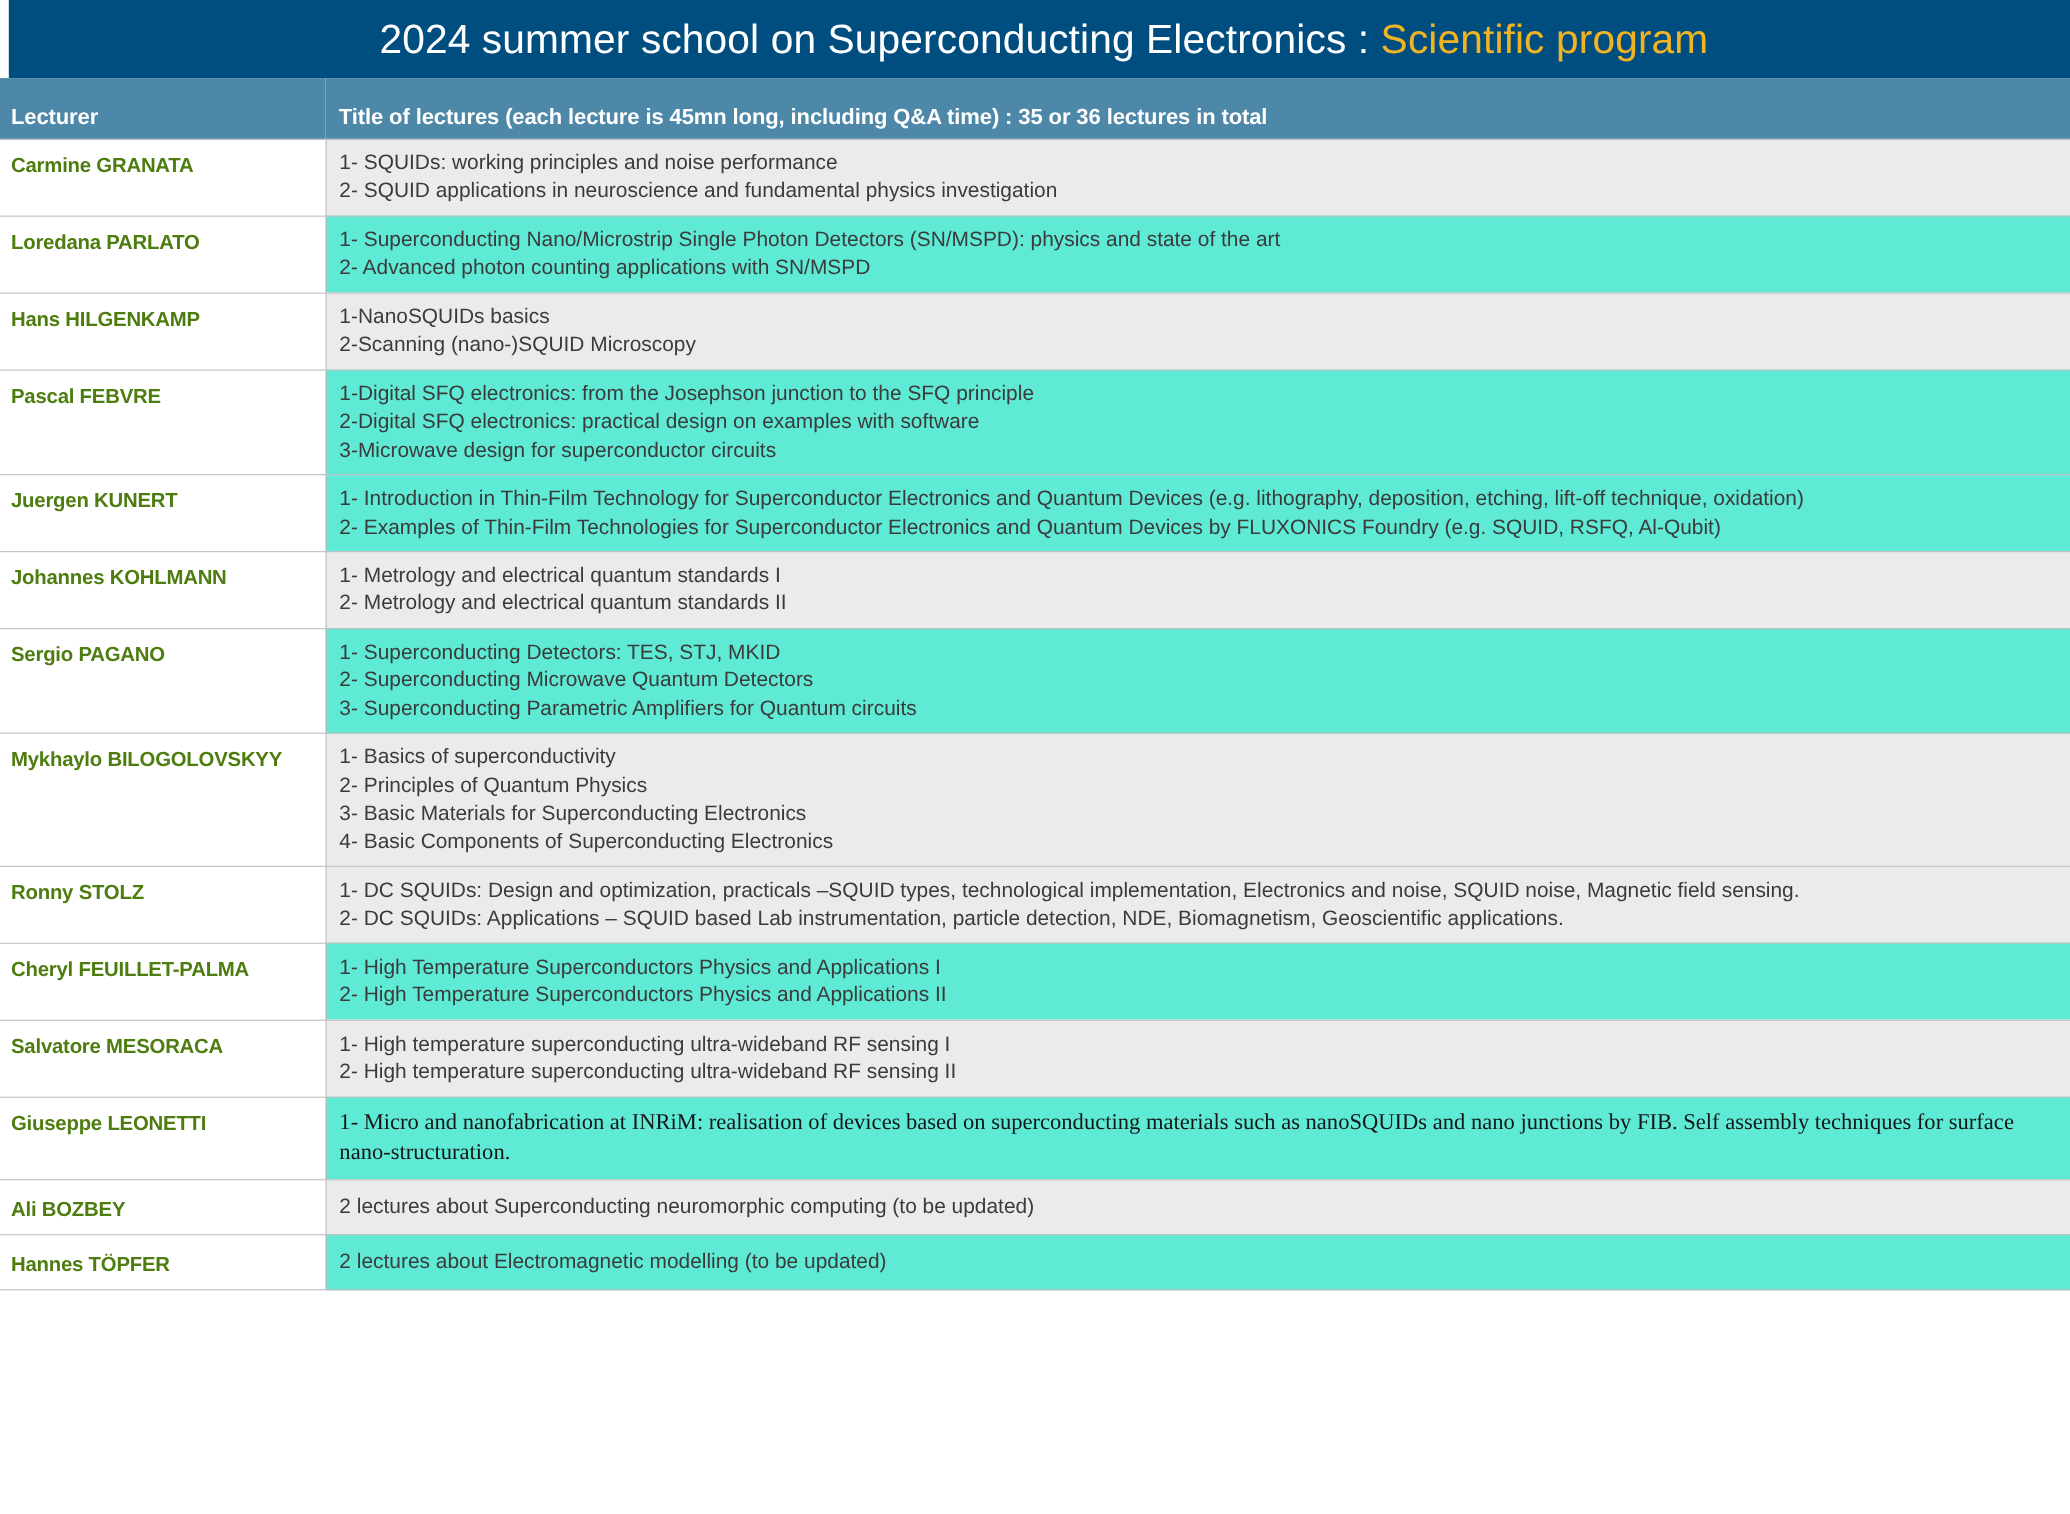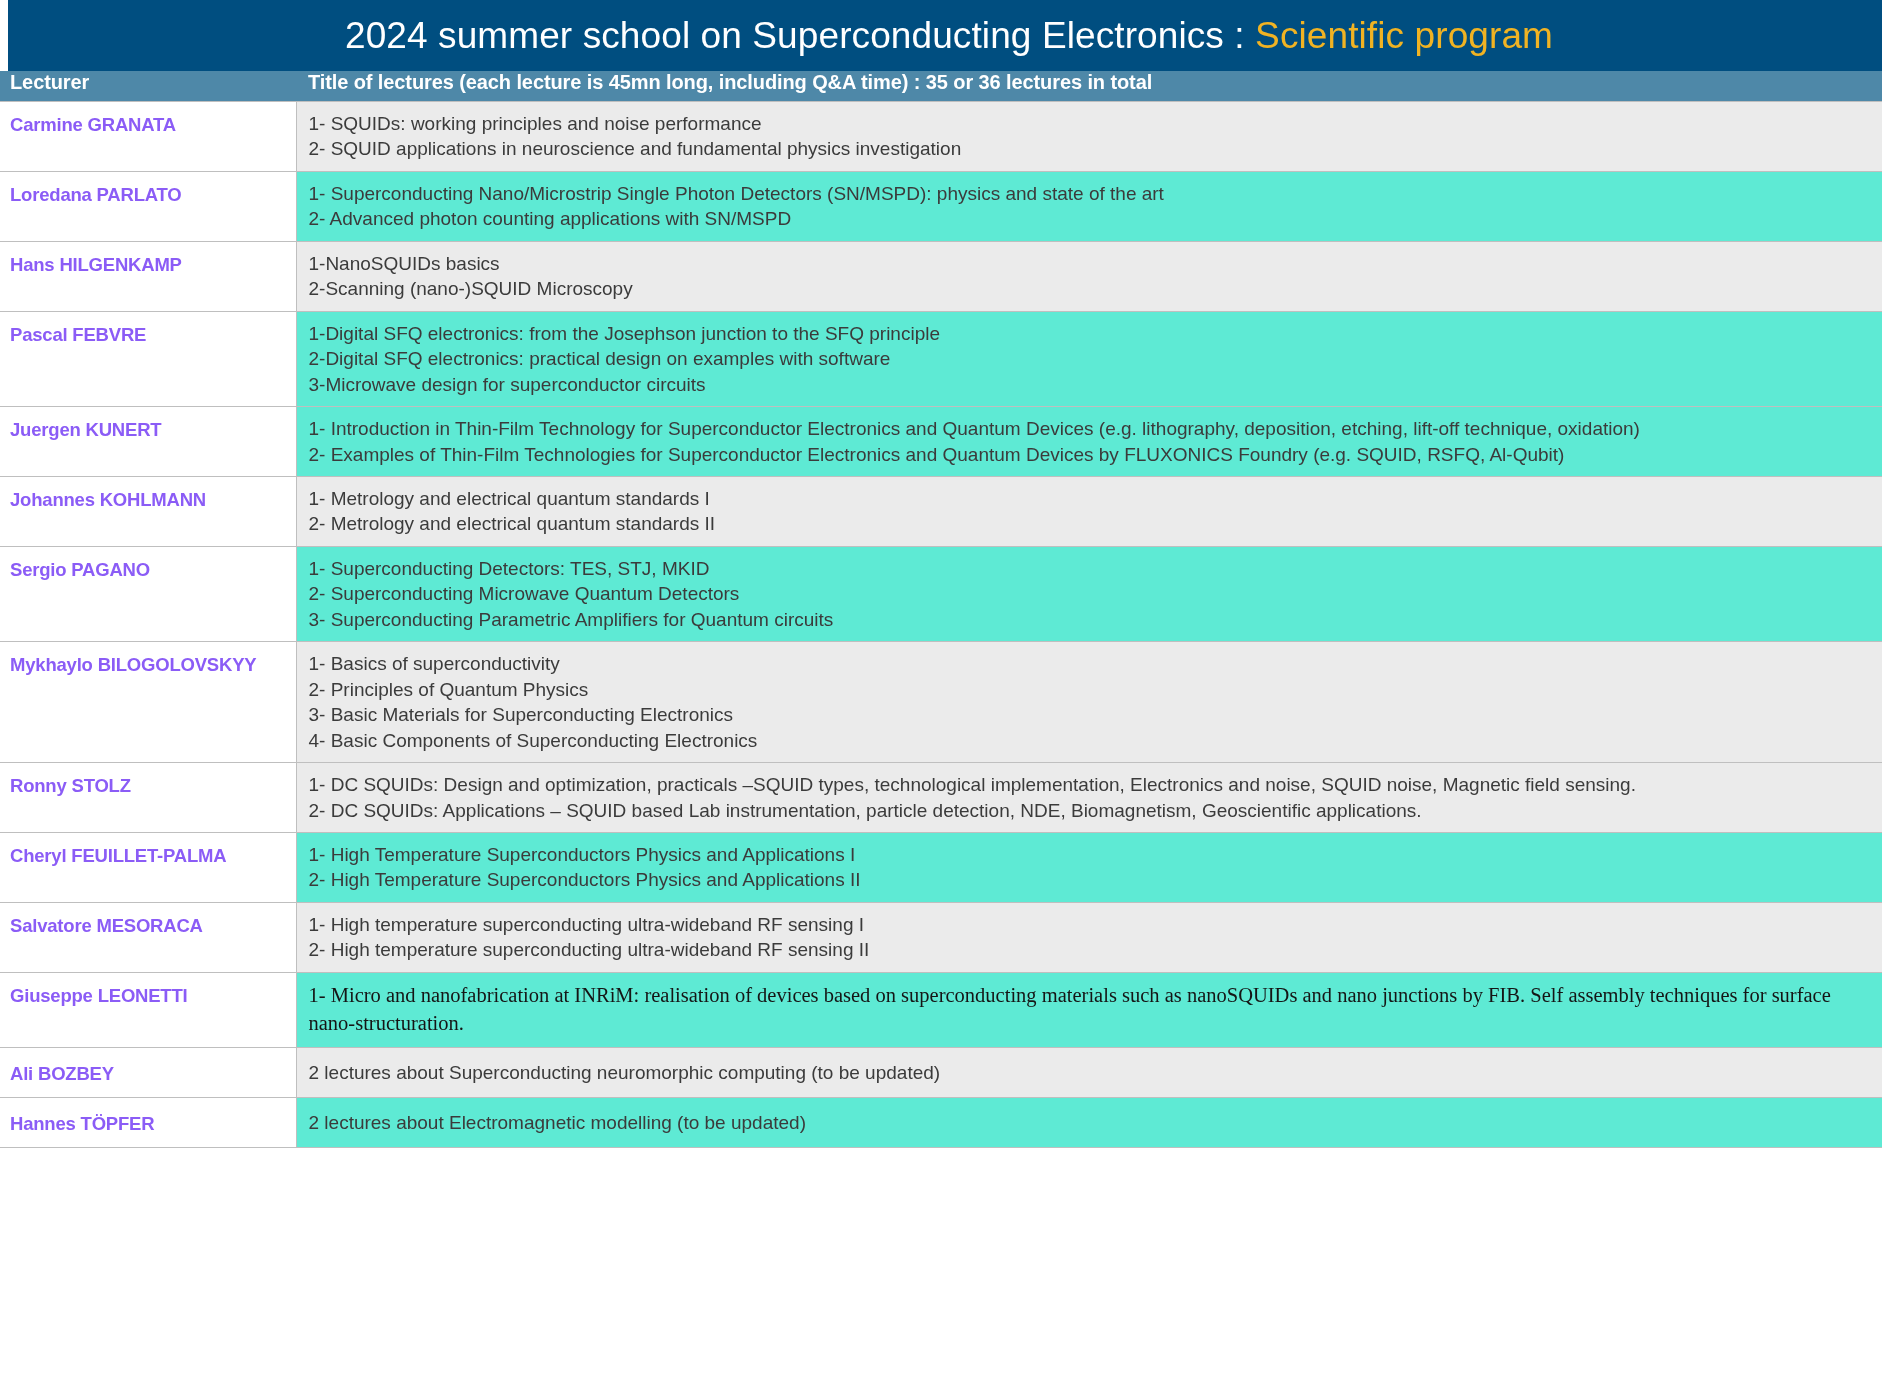--- a/index.html
+++ b/index.html
@@ -59,39 +59,39 @@
 
   .program-table col.col-lecturer { width: 296px; }
   .program-table col.col-titles   { width: 1586px; }
 
   .program-table th {
     background: #4E88A8;
     color: #ffffff;
     font-size: 20px;
     font-weight: bold;
     text-align: left;
-    padding: 0 10px 7px 10px;
+    padding: 25px 10px 7px 10px;
     height: 20px;
     vertical-align: middle;
     border: none;
     letter-spacing: -0.1px;
   }
   th.th-lecturer { padding-left: 10px; }
   th.th-titles   { padding-left: 12px; }
 
   .program-table td {
     vertical-align: top;
     border-top: 1px solid #bfbfbf;
     border-bottom: 1px solid #bfbfbf;
     padding: 0;
   }
 
   td.cell-lecturer {
     background: #ffffff;
-    color: #8b5cf6;
+    color: #4d7c0f;
     font-size: 18.5px;
     font-weight: bold;
     padding: 12px 8px 10px 10px;
     border-right: 1px solid #bfbfbf;
     white-space: nowrap;
     letter-spacing: -0.2px;
   }
 
   td.cell-titles {
     font-size: 19px;

